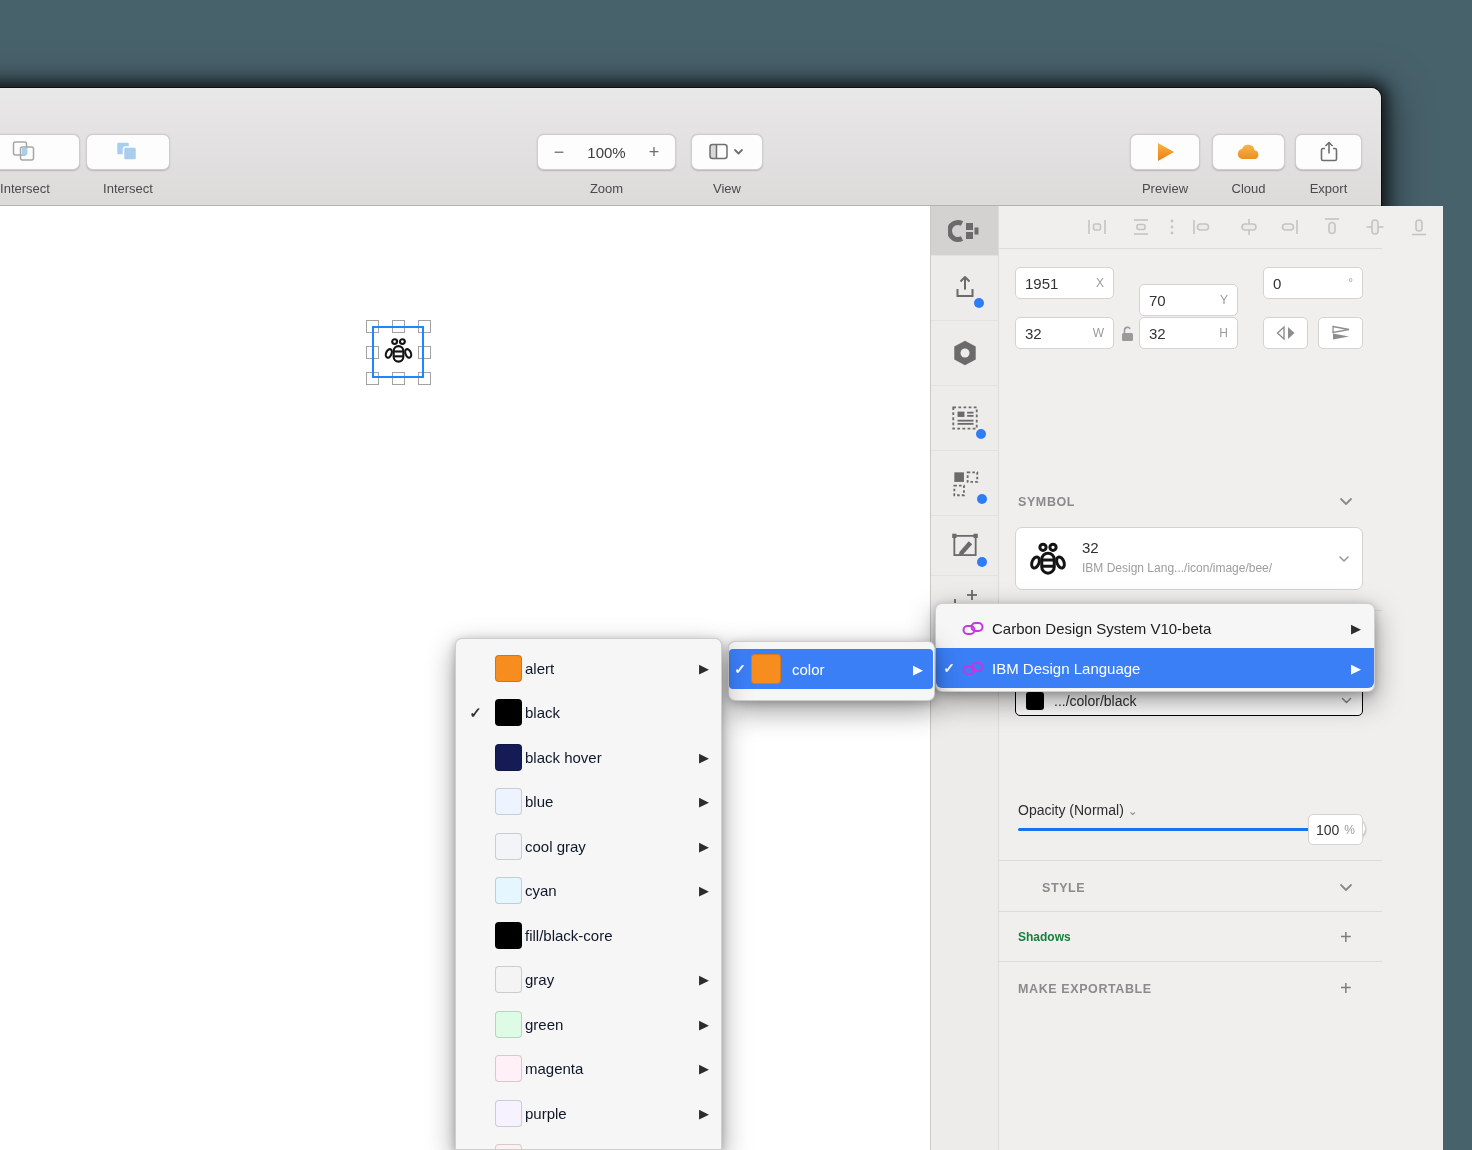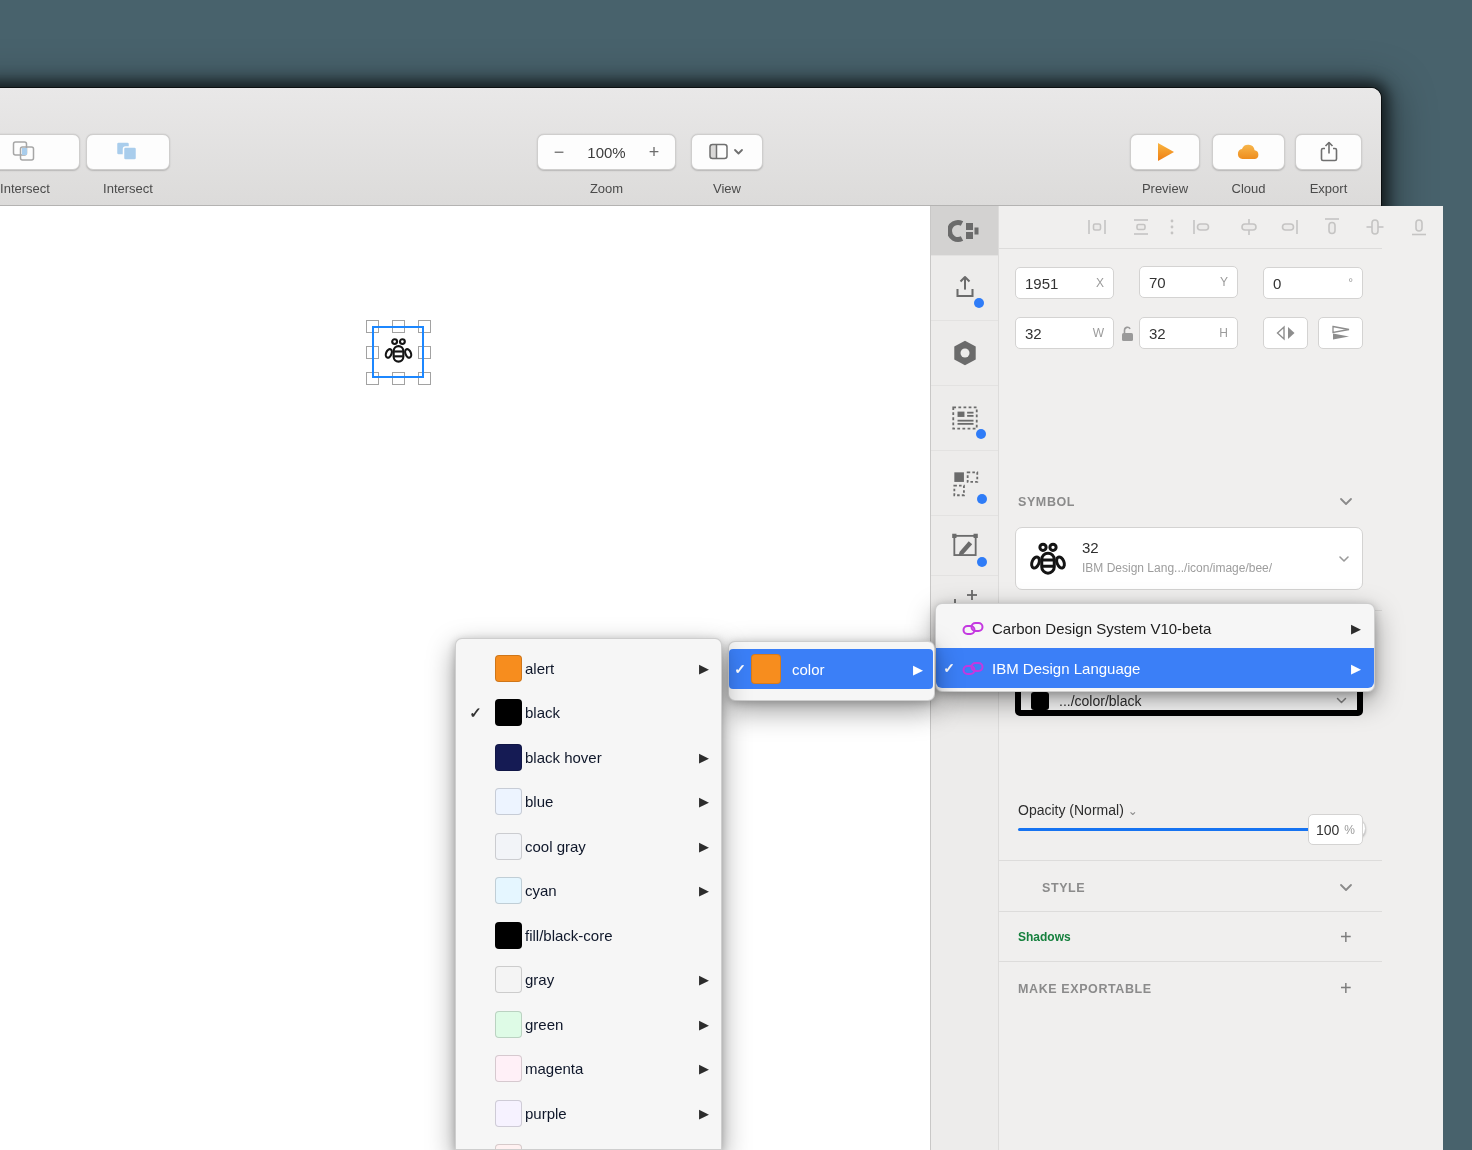--- a/index.html
+++ b/index.html
@@ -54,21 +54,21 @@
   .field .val { font-size:15px; color:#333; }
   .field .unit { font-size:12px; color:#9b9b9b; }
   .mini-btn { position:absolute; height:32px; background:#fff; border:1px solid #d4d3d2; border-radius:5px;
     display:flex; align-items:center; justify-content:center; }
 
   .sec-header { font-size:12.5px; font-weight:bold; letter-spacing:.6px; color:#8b8b8b; }
   .bold-label { font-size:12px; font-weight:bold; color:#15803d; }
   .plus-glyph { font-size:20px; color:#7c7c7c; font-weight:normal; }
 
   .symbol-box { position:absolute; background:#fff; border:1px solid #d4d3d2; border-radius:7px; }
-  .dropdown { position:absolute; background:#fff; border:6px solid #000000; border-radius:5px; display:flex; align-items:center; }
+  .dropdown { position:absolute; background:#fff; border:1px solid #000000; border-radius:5px; display:flex; align-items:center; }
 
   .slider-track { position:absolute; height:3px; border-radius:2px; background:#1673f1; }
   .slider-knob { position:absolute; width:21px; height:21px; border-radius:50%; background:#fff; border:1px solid #d0d0d0; box-shadow:0 1px 2px rgba(0,0,0,.25); }
 
   
   .menu-panel {
     position:absolute; background:#f6f6f6; border:1px solid rgba(0,0,0,.16); border-radius:7px;
     box-shadow:0 10px 28px rgba(0,0,0,.38), 0 2px 8px rgba(0,0,0,.22); z-index:50;
   }
   .lm-row { position:relative; height:40px; display:flex; align-items:center; }
@@ -322,21 +322,21 @@
           <rect x="8" y="4" width="6" height="11" rx="3" fill="#ecebea"></rect>
             <line x1="4" y1="18.5" x2="18" y2="18.5"></line>
         </svg>
       </div>
       <div class="hdivider" style="top:42px;"></div>
 
       <div class="field" style="left:16px; top:61px; width:99px;">
         <span class="val">1951</span>
         <span class="unit">X</span>
       </div>
-      <div class="field" style="left:140px; top:60px; width:99px;">
+      <div class="field" style="left:140px; top:78px; width:99px;">
         <span class="val">70</span>
         <span class="unit">Y</span>
       </div>
       <div class="field" style="left:264px; top:61px; width:100px;">
         <span class="val">0</span>
         <span class="unit">°</span>
       </div>
 
       <div class="field" style="left:16px; top:111px; width:99px;">
         <span class="val">32</span>

